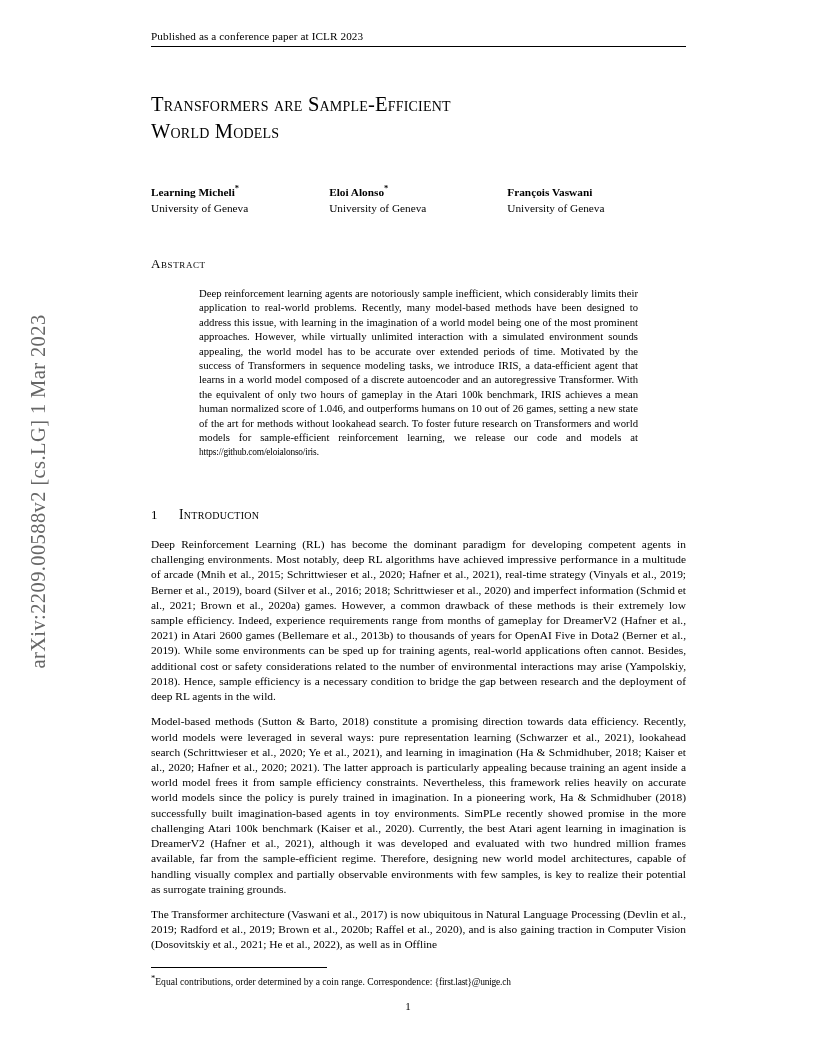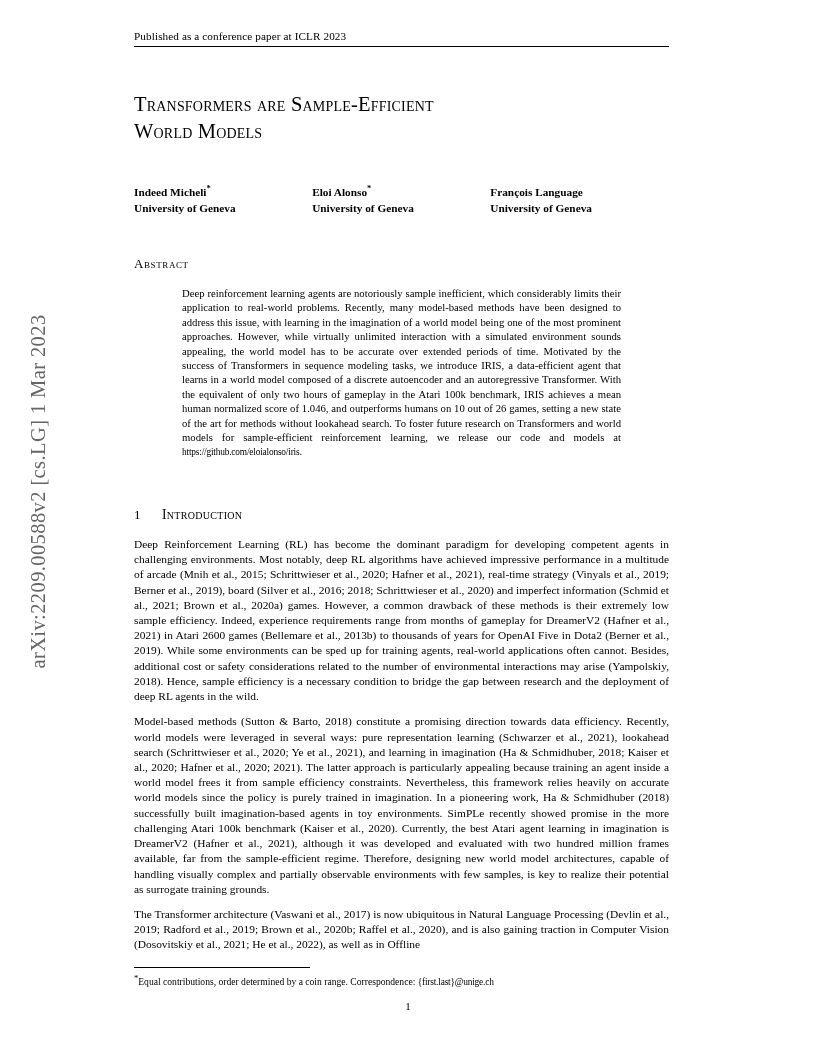--- a/index.html
+++ b/index.html
@@ -29,21 +29,21 @@
     transform: rotate(-90deg);
     transform-origin: center center;
     font-family: "Liberation Serif", serif;
     font-size: 20.5px;
     letter-spacing: 0.4px;
     color: #666666;
     white-space: nowrap;
   }
   .content {
     position: absolute;
-    left: 134px;
+    left: 151px;
     top: 30px;
     width: 535px;
   }
   .runhead {
     font-size: 11.2px;
     letter-spacing: 0.1px;
     padding-bottom: 4px;
   }
   .rule {
     border-bottom: 0.9px solid #000;
@@ -67,21 +67,21 @@
   }
   .author {
     width: 33.3%;
     font-size: 11.3px;
     line-height: 1.45;
   }
   .author .name {
     font-weight: bold;
   }
   .author .aff {
-    font-weight: bold;
+    font-weight: normal;
   }
   sup.star {
     font-size: 8.5px;
     vertical-align: super;
   }
   .abstract-head {
     text-align: left;
     font-size: 13px;
     font-variant: small-caps;
     letter-spacing: 0.6px;
@@ -152,29 +152,29 @@
     <div class="runhead">Published as a conference paper at ICLR 2023</div>
     <div class="rule"></div>
 
     <h1 class="title">
       <span class="smallcaps">Transformers are Sample-Efficient</span><br>
       <span class="smallcaps">World Models</span>
     </h1>
 
     <div class="authors">
       <div class="author">
-        <div class="name"><span>Indeed Micheli</span><sup class="star">*</sup></div>
+        <div class="name"><span>Learning Micheli</span><sup class="star">*</sup></div>
         <div class="aff">University of Geneva</div>
       </div>
       <div class="author">
         <div class="name"><span>Eloi Alonso</span><sup class="star">*</sup></div>
         <div class="aff">University of Geneva</div>
       </div>
       <div class="author">
-        <div class="name"><span>François Language</span><sup class="star"></sup></div>
+        <div class="name"><span>François Vaswani</span><sup class="star"></sup></div>
         <div class="aff">University of Geneva</div>
       </div>
     </div>
 
     <div class="abstract-head">Abstract</div>
     <div class="abstract-body"><span>Deep reinforcement learning agents are notoriously sample inefficient, which considerably limits their application to real-world problems. Recently, many model-based methods have been designed to address this issue, with learning in the imagination of a world model being one of the most prominent approaches. However, while virtually unlimited interaction with a simulated environment sounds appealing, the world model has to be accurate over extended periods of time. Motivated by the success of Transformers in sequence modeling tasks, we introduce </span><span class="sc">IRIS</span><span>, a data-efficient agent that learns in a world model composed of a discrete autoencoder and an autoregressive Transformer. With the equivalent of only two hours of gameplay in the Atari 100k benchmark, </span><span class="sc">IRIS</span><span> achieves a mean human normalized score of 1.046, and outperforms humans on 10 out of 26 games, setting a new state of the art for methods without lookahead search. To foster future research on Transformers and world models for sample-efficient reinforcement learning, we release our code and models at </span><span class="mono">https://github.com/eloialonso/iris</span><span>.</span></div>
 
     <div class="section-head"><span class="num">1</span><span class="txt">Introduction</span></div>
 
     <p class="body">Deep Reinforcement Learning (RL) has become the dominant paradigm for developing competent agents in challenging environments. Most notably, deep RL algorithms have achieved impressive performance in a multitude of arcade (Mnih et al., 2015; Schrittwieser et al., 2020; Hafner et al., 2021), real-time strategy (Vinyals et al., 2019; Berner et al., 2019), board (Silver et al., 2016; 2018; Schrittwieser et al., 2020) and imperfect information (Schmid et al., 2021; Brown et al., 2020a) games. However, a common drawback of these methods is their extremely low sample efficiency. Indeed, experience requirements range from months of gameplay for DreamerV2 (Hafner et al., 2021) in Atari 2600 games (Bellemare et al., 2013b) to thousands of years for OpenAI Five in Dota2 (Berner et al., 2019). While some environments can be sped up for training agents, real-world applications often cannot. Besides, additional cost or safety considerations related to the number of environmental interactions may arise (Yampolskiy, 2018). Hence, sample efficiency is a necessary condition to bridge the gap between research and the deployment of deep RL agents in the wild.</p>

